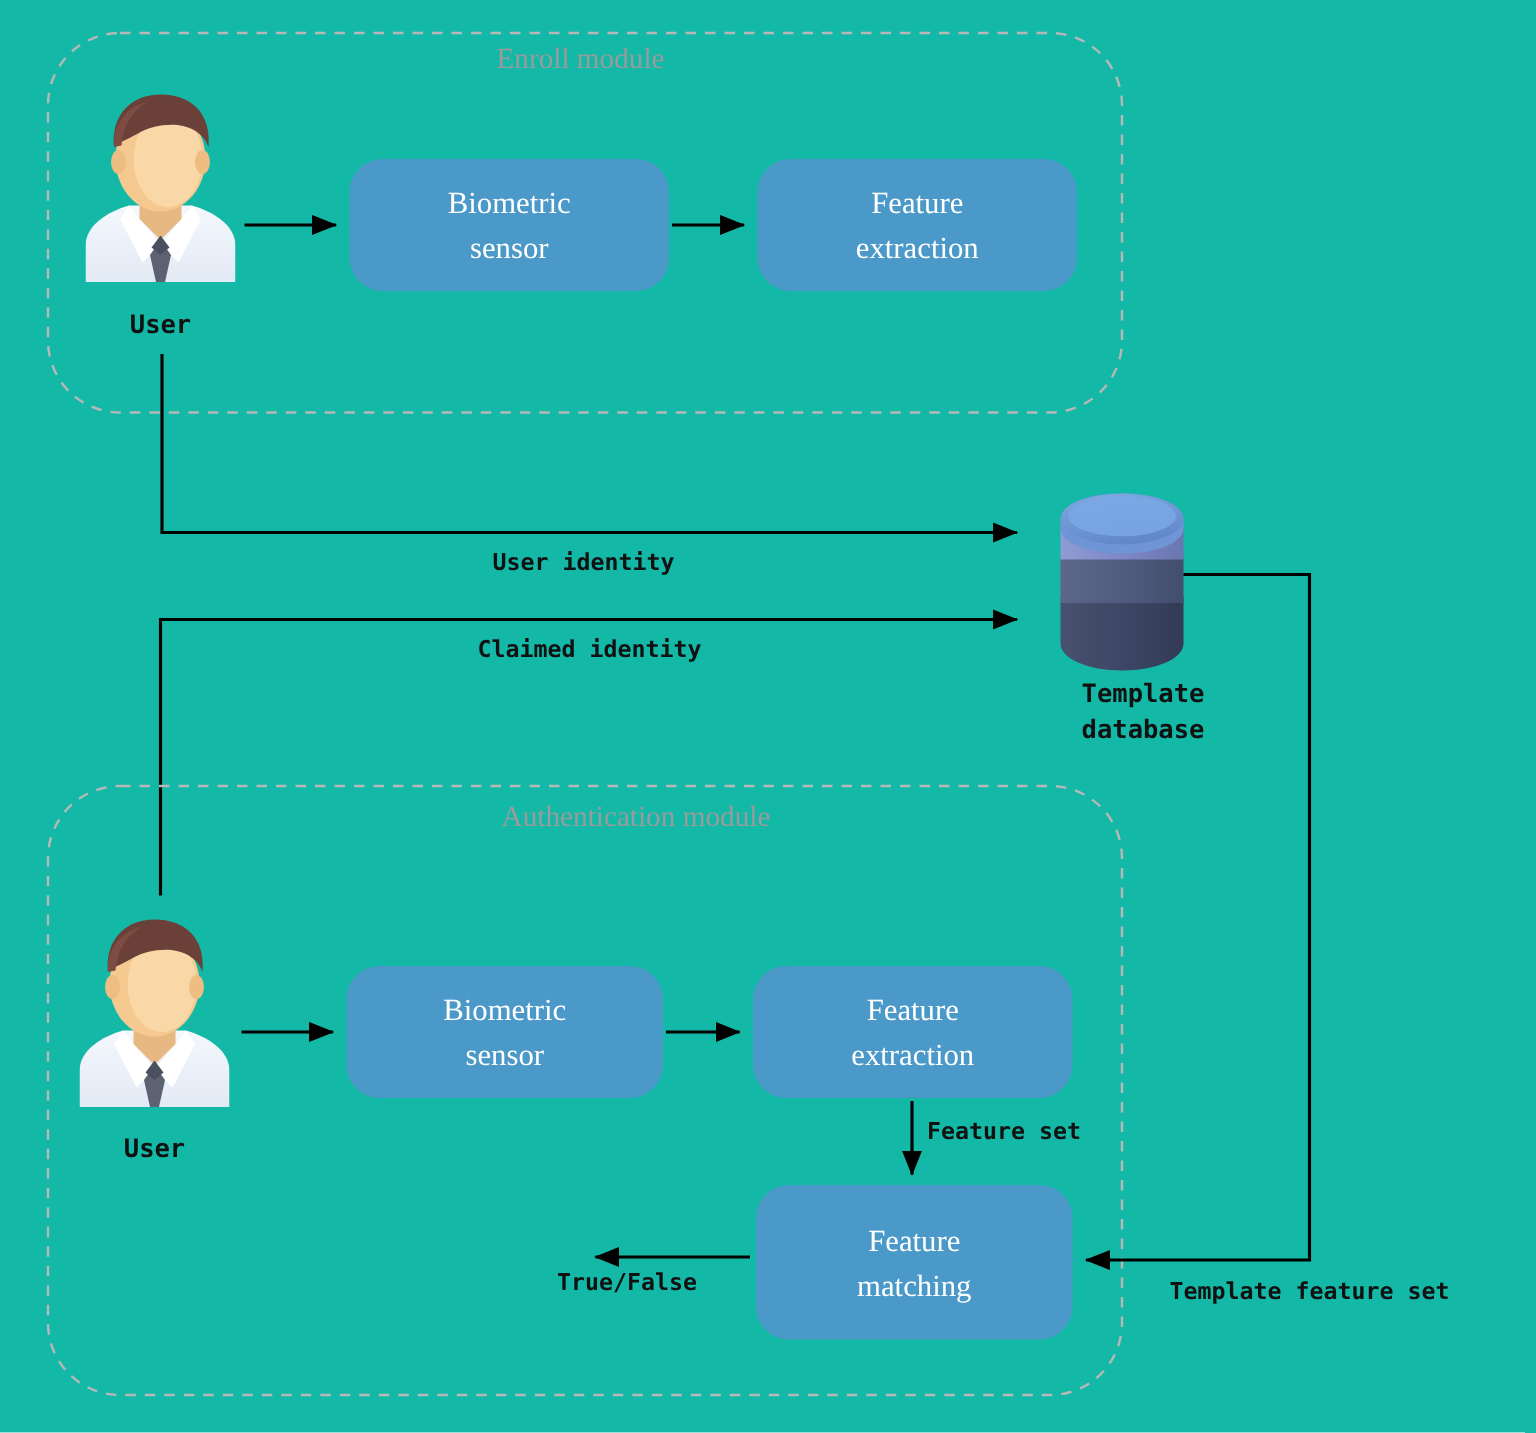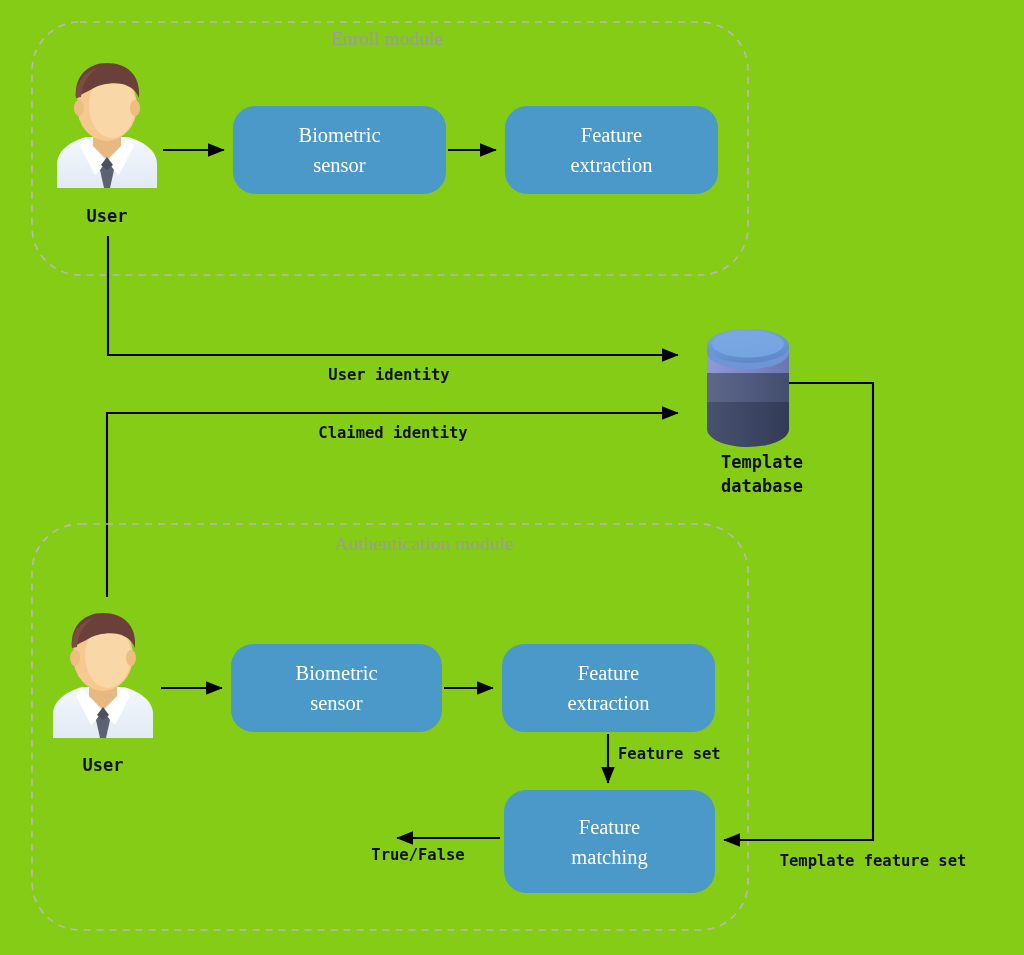--- a/index.html
+++ b/index.html
@@ -11,21 +11,21 @@
   body {
     width: 1024px;
     height: 955px;
     font-family: "Liberation Serif", serif;
     overflow: hidden;
   }
   #diagram-root {
     position: relative;
     width: 1024px;
     height: 955px;
-    background: #84cc16;
+    background: #14b8a6;
   }
   svg.diagram-canvas {
     position: absolute;
     top: 0;
     left: 0;
     width: 1024px;
     height: 955px;
     display: block;
   }
   

